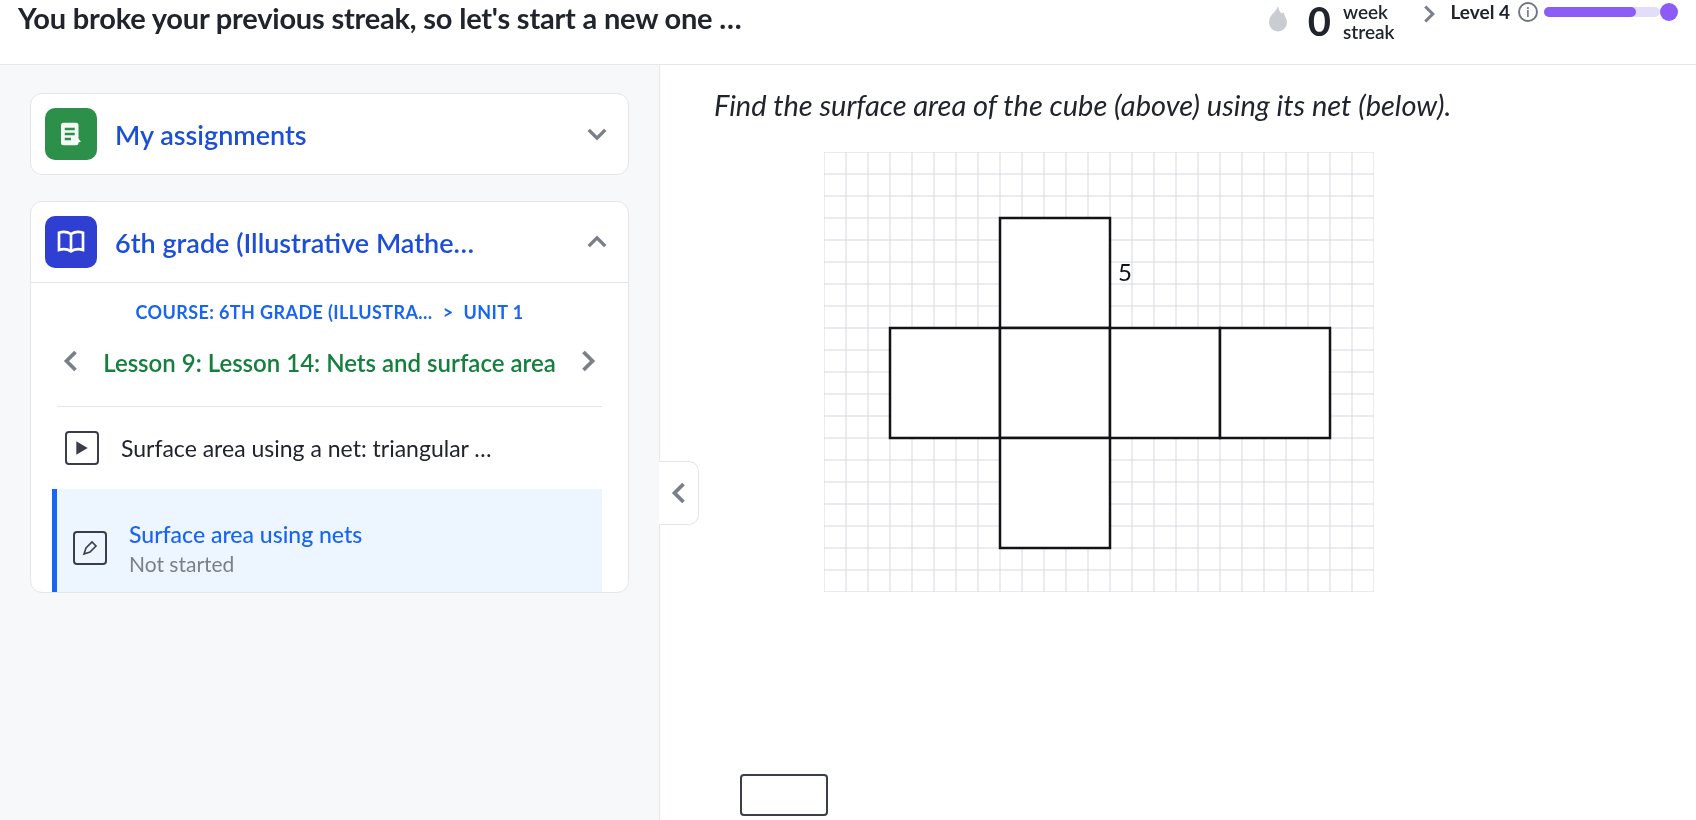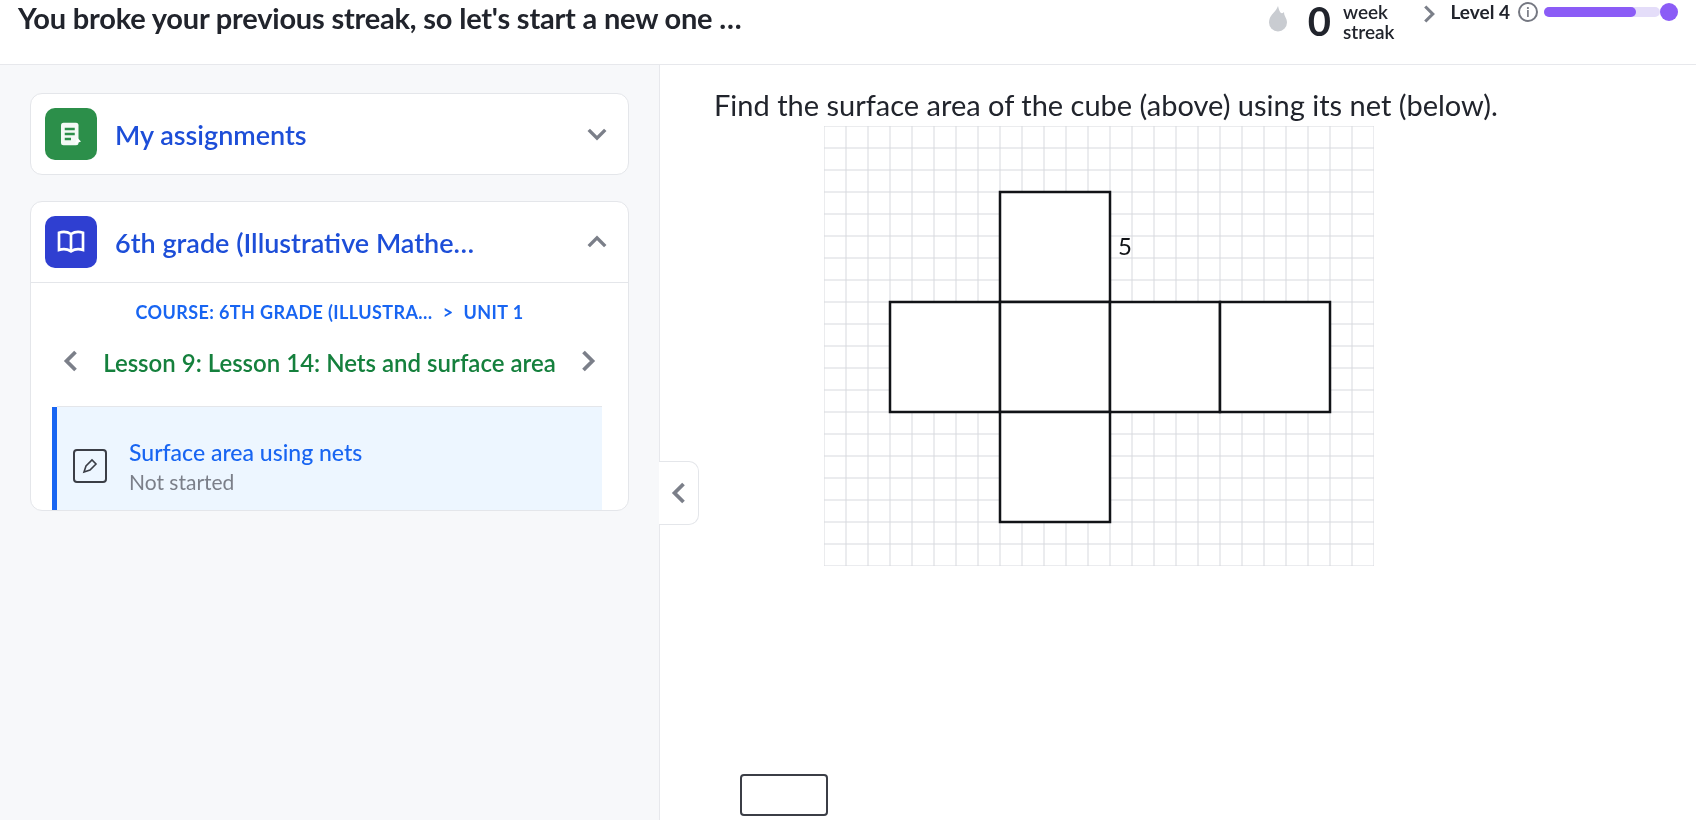--- a/index.html
+++ b/index.html
@@ -56,21 +56,21 @@
 
   .lesson-item-active { background:#edf6ff; border-left:5px solid #1865f2; margin-left:-5px; padding-left: 8px; display:flex; align-items:center; gap:22px; padding-top:31px; padding-bottom:16px;}
   .lesson-item-active .item-icon-box { margin-left:8px; }
   .active-title { font-size:23px; color:#1865f2; font-weight:500; }
   .active-sub { font-size:21px; color:#7b7f89; margin-top:3px; }
 
   
   .collapse-tab { position:absolute; right:-40px; top:396px; width:40px; height:64px; background:#fff; border:1px solid #e4e6ea; border-left:none; border-top-right-radius:10px; border-bottom-right-radius:10px; display:flex;align-items:center;justify-content:center; cursor:pointer; }
 
   
-  .prompt { font-size:29px; color:#21242c; line-height:1.35; margin-bottom:2px; }
+  .prompt { font-size:29px; color:#21242c; line-height:1.35; margin-bottom:28px;font-style:italic; }
   .grid-area { margin-left:110px; }
   .answer-box { position:absolute; bottom:4px; left:80px; width:88px; height:42px; border:2px solid #3b3e46; border-radius:4px; background:#fff; }
 
   svg.chevron { stroke:#7b7f89; stroke-width:2.5; fill:none; }
 </style>
 </head>
 <body>
 
 <div class="topbar">
   <div class="topbar-msg">You broke your previous streak, so let's start a new one …</div>
@@ -155,20 +155,28 @@
           <div class="lesson-title">Lesson 9: Lesson 14: Nets and surface area</div>
           <div class="lesson-arrow">
             <svg width="16" height="24" viewBox="0 0 10 16" class="chevron">
                 <polyline points="2,2 8,8 2,14"></polyline>
               </svg>
           </div>
         </div>
         <div class="sub-divider"></div>
 
         <div class="lesson-list">
+          <div class="lesson-item">
+            <div class="item-icon-box">
+              <svg viewBox="0 0 12 14">
+                  <polygon points="1,1 11,7 1,13" fill="#3b3e46"></polygon>
+                </svg>
+            </div>
+            <div class="item-text">Surface area using a net: triangular …</div>
+          </div>
 
           <div class="lesson-item-active">
             <div class="item-icon-box">
               <svg viewBox="0 0 16 16">
                   <path d="M2 14l2-6 6-6 4 4-6 6-6 2z" fill="none" stroke="#3b3e46" stroke-width="1.6"></path>
                 </svg>
             </div>
             <div>
               <div class="active-title">Surface area using nets</div>
               <div class="active-sub">Not started</div>

